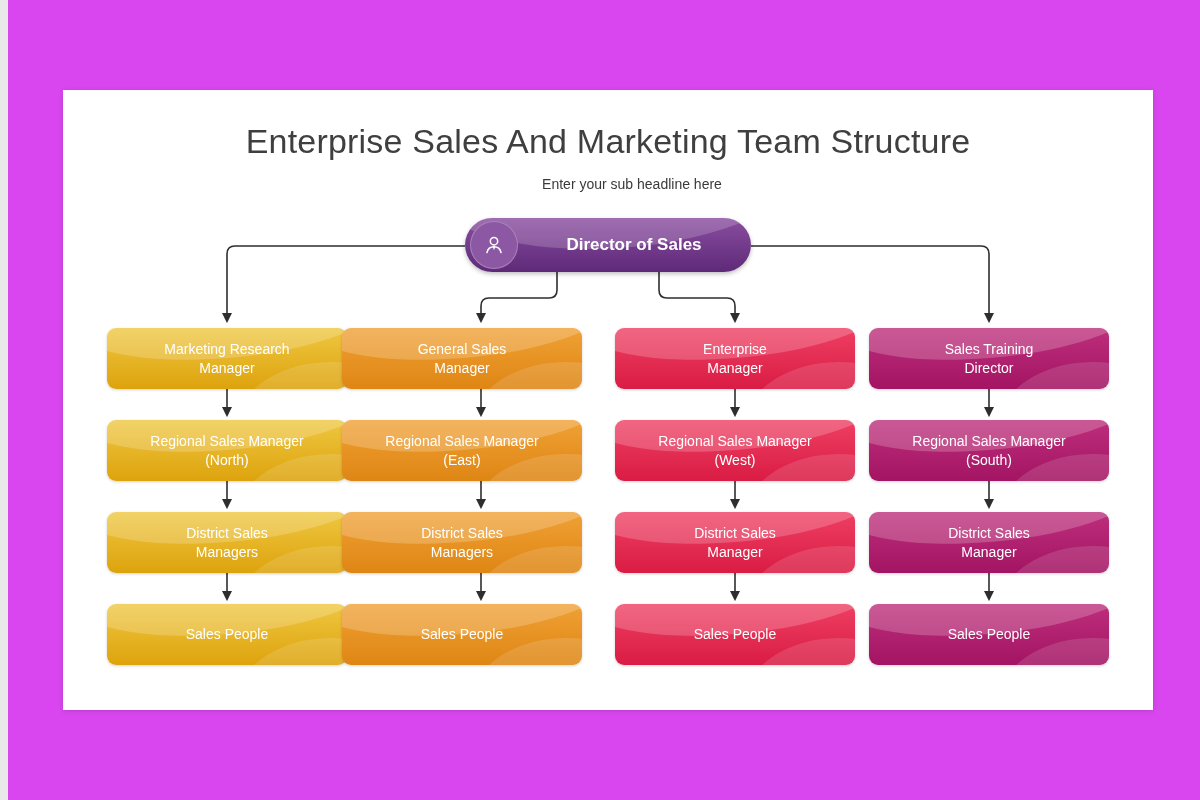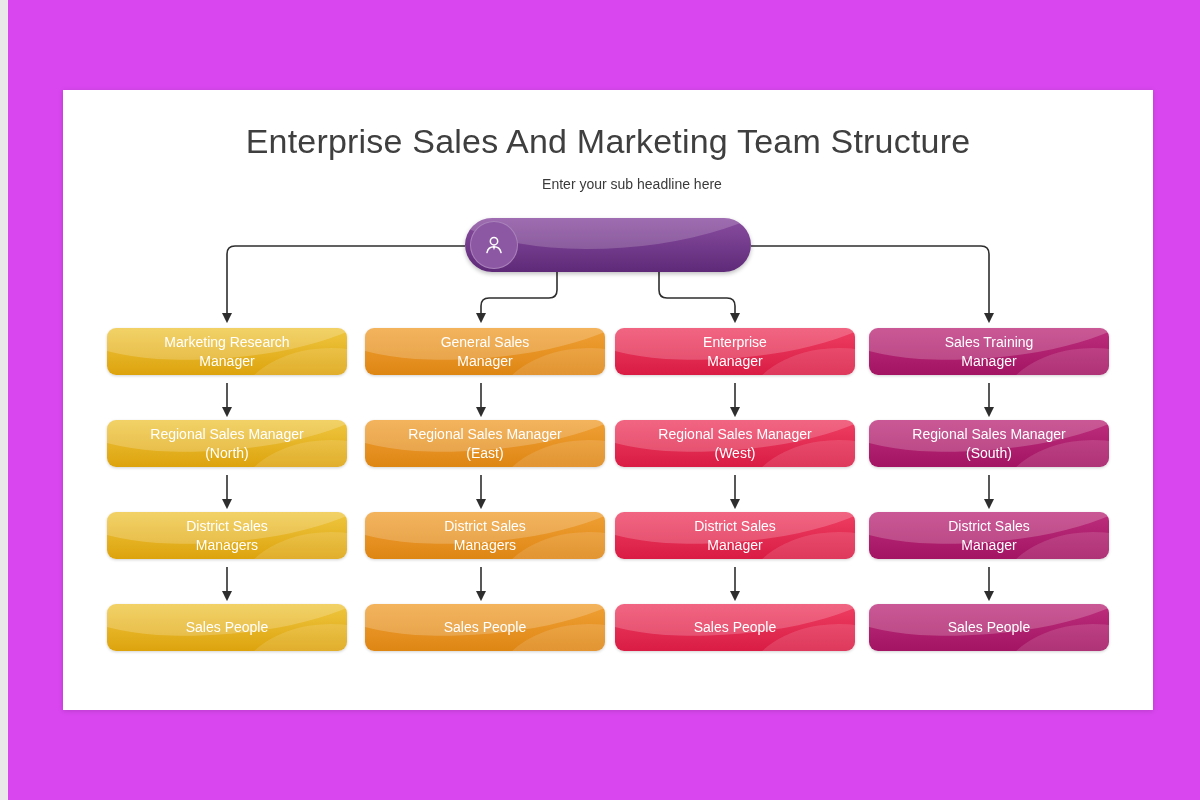--- a/index.html
+++ b/index.html
@@ -75,21 +75,21 @@
     flex:1;
     padding-left:52px;
     text-align:center;
     color:#ffffff;
     font-size:17px;
     font-weight:700;
   }
   
   .node{
     position:absolute;
-    width:240px;height:47px;
+    width:240px;height:61px;
     border-radius:9px;
     background:linear-gradient(180deg,var(--c1),var(--c2));
     box-shadow:0 1px 3px rgba(0,0,0,0.18);
     overflow:hidden;
     display:flex;align-items:center;justify-content:center;
     box-sizing:border-box;
     padding:0 16px;
   }
   .node::before{
     content:"";position:absolute;
@@ -106,21 +106,21 @@
     transform:rotate(-9deg);
   }
   .node-label{
     position:relative;z-index:1;
     color:#ffffff;
     font-size:14px;
     line-height:1.3;
     text-align:center;
     white-space:pre-line;
   }
-  .col-0{left:99px}.col-1{left:357px}.col-2{left:607px}.col-3{left:861px}
+  .col-0{left:99px}.col-1{left:334px}.col-2{left:607px}.col-3{left:861px}
   .row-0{top:328px}.row-1{top:420px}.row-2{top:512px}.row-3{top:604px}
 </style>
 </head>
 <body>
 
 <div class="page">
 
   <div class="slide-card"></div>
 
   <div class="title">Enterprise Sales And Marketing Team Structure</div>
@@ -158,20 +158,21 @@
   </svg>
 
   <div class="director" style="--c1: #8a4da0; --c2: #5e2a78; --cc: #8d58a3;">
     <div class="director-circle">
       <svg viewBox="0 0 24 24" width="26" height="26">
         <circle cx="12" cy="8.5" r="3.4" fill="none" stroke="#ffffff" stroke-width="1.4"></circle>
         <path d="M5.5 19c.8-3.6 3.4-5.3 6.5-5.3s5.7 1.7 6.5 5.3" fill="none" stroke="#ffffff" stroke-width="1.4" stroke-linecap="round"></path>
         <path d="M12 12.2 l1.1 1.6 -1.1 3 -1.1 -3 z" fill="#ffffff"></path>
       </svg>
     </div>
+    <span class="director-label">Director of Sales</span>
   </div>
 
   <div class="node col-0 row-0" style="--c1: #efc741; --c2: #dda30d;">
     <span class="node-label">Marketing Research
 Manager</span>
   </div>
   <div class="node col-0 row-1" style="--c1: #efc741; --c2: #dda30d;">
     <span class="node-label">Regional Sales Manager
 (North)</span>
   </div>
@@ -210,21 +211,21 @@
   <div class="node col-2 row-2" style="--c1: #ef3f63; --c2: #d91c44;">
     <span class="node-label">District Sales
 Manager</span>
   </div>
   <div class="node col-2 row-3" style="--c1: #ef3f63; --c2: #d91c44;">
     <span class="node-label">Sales People</span>
   </div>
 
   <div class="node col-3 row-0" style="--c1: #bd2f7c; --c2: #a31562;">
     <span class="node-label">Sales Training
-Manager</span>
+Director</span>
   </div>
   <div class="node col-3 row-1" style="--c1: #bd2f7c; --c2: #a31562;">
     <span class="node-label">Regional Sales Manager
 (South)</span>
   </div>
   <div class="node col-3 row-2" style="--c1: #bd2f7c; --c2: #a31562;">
     <span class="node-label">District Sales
 Manager</span>
   </div>
   <div class="node col-3 row-3" style="--c1: #bd2f7c; --c2: #a31562;">

